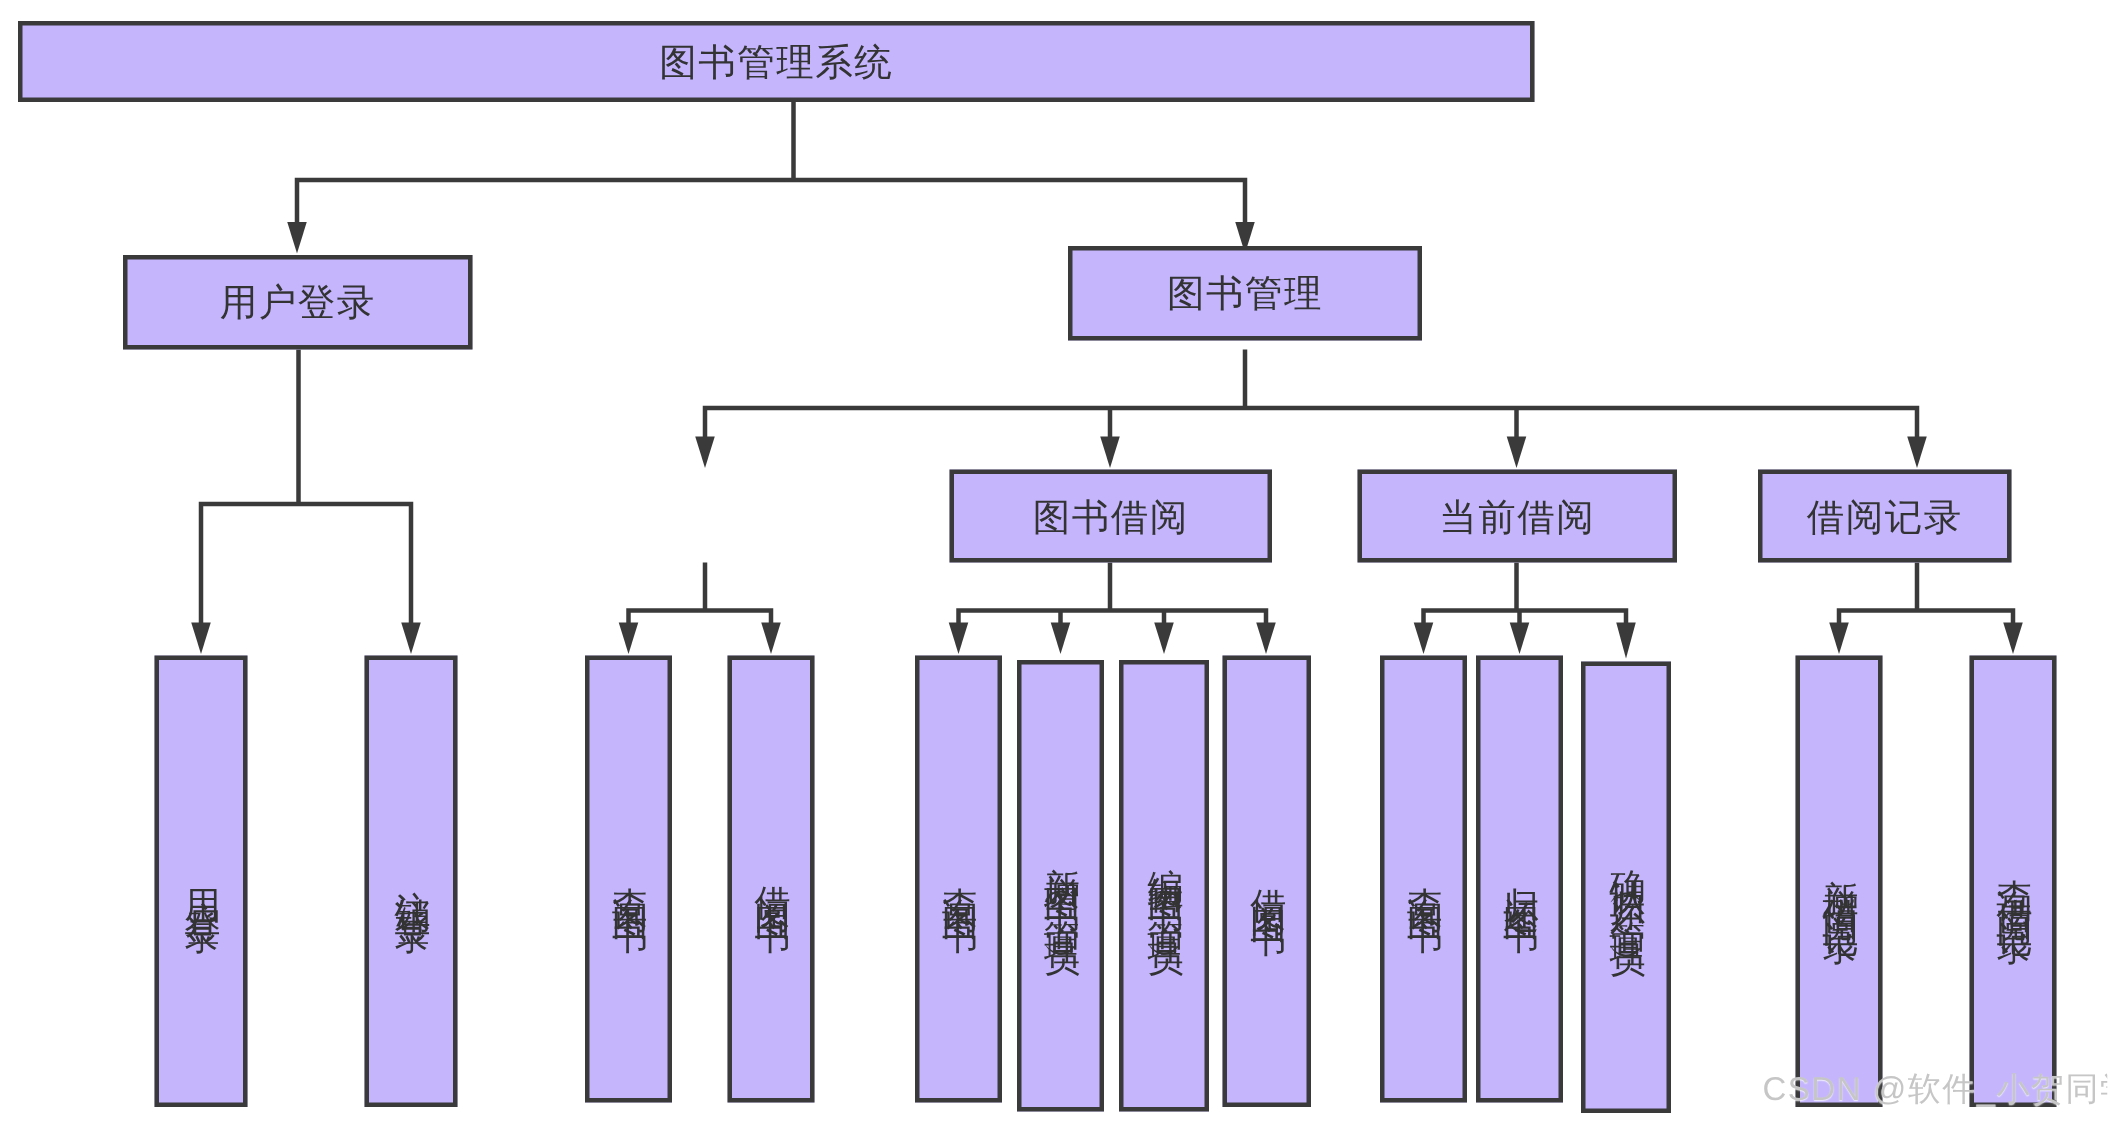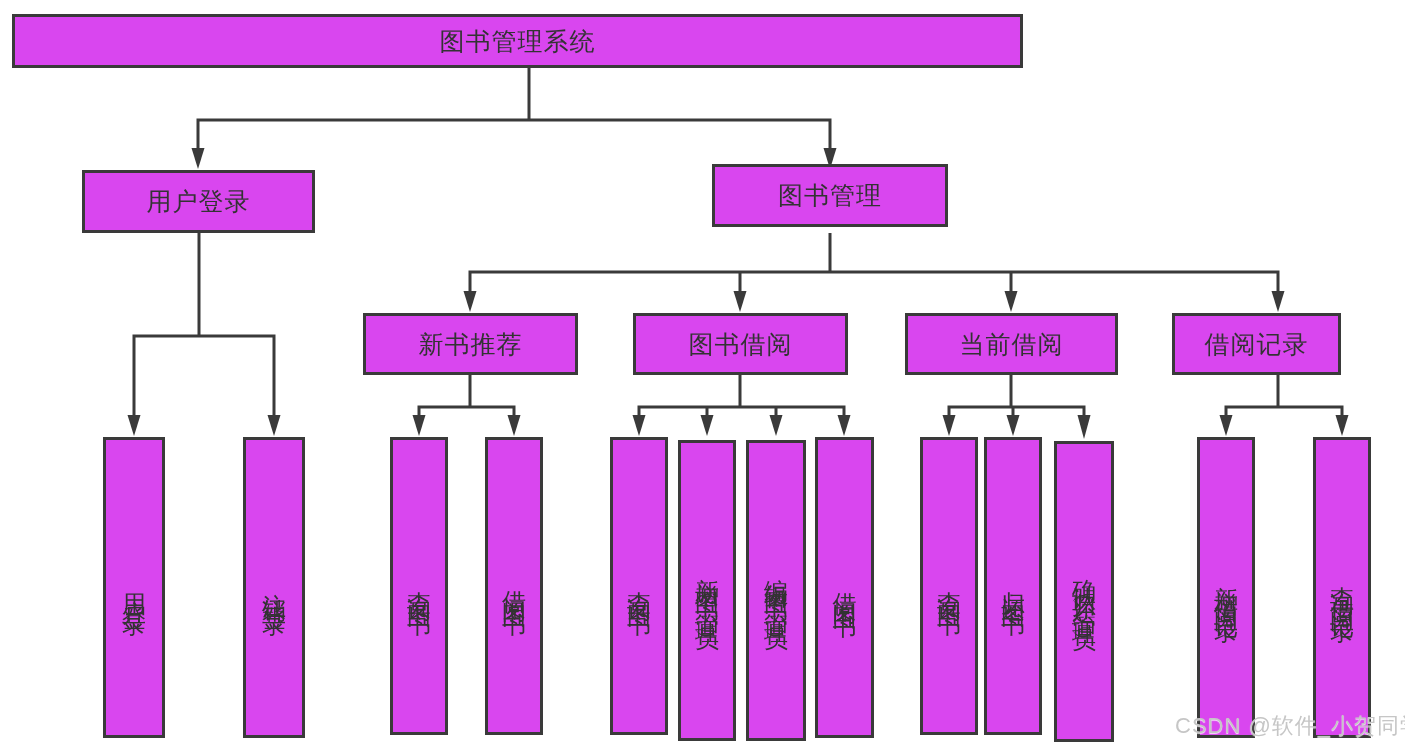--- a/index.html
+++ b/index.html
@@ -1,21 +1,21 @@
 <!DOCTYPE html>
 <html><head>
 <meta charset="utf-8">
 <style>
   html,body{margin:0;padding:0;background:#ffffff;}
   body{font-family:"Liberation Sans",sans-serif;}
   .canvas{position:relative;width:1405px;height:747px;background:#ffffff;overflow:hidden;}
   svg.connectors{position:absolute;left:0;top:0;z-index:1;}
   .box{
     position:absolute;z-index:2;box-sizing:border-box;
-    background:#d946ef;border:3px solid #3a3a3a;color:#333333;
+    background:#c4b5fd;border:3px solid #3a3a3a;color:#333333;
     display:flex;align-items:center;justify-content:center;
   }
   .hbox{font-size:25px;letter-spacing:1px;white-space:nowrap;}
   .vbox{
     writing-mode:vertical-rl;text-orientation:mixed;
     font-size:24px;letter-spacing:7px;line-height:1;
   }
   .watermark{
     position:absolute;left:1175px;top:711px;z-index:6;
     font-size:22px;color:#c6c6c6;letter-spacing:1px;white-space:nowrap;
@@ -82,21 +82,20 @@
       <polygon points="1219.5,415 1232.5,415 1226,436"></polygon>
       <polygon points="1335.5,415 1348.5,415 1342,436"></polygon>
     </g>
   </svg>
 
   <div class="box hbox" style="left:12px;top:14px;width:1011px;height:54px">图书管理系统</div>
 
   <div class="box hbox" style="left:82px;top:170px;width:233px;height:63px">用户登录</div>
   <div class="box hbox" style="left:712px;top:164px;width:236px;height:63px">图书管理</div>
 
-  <div class="box hbox" style="left:363px;top:313px;width:215px;height:62px">新书推荐</div>
   <div class="box hbox" style="left:905px;top:313px;width:213px;height:62px">当前借阅</div>
   <div class="box hbox" style="left:633px;top:313px;width:215px;height:62px">图书借阅</div>
   <div class="box hbox" style="left:1172px;top:313px;width:169px;height:62px">借阅记录</div>
 
   <div class="box vbox" style="left:103px;top:437px;width:62px;height:301px">用户登录</div>
   <div class="box vbox" style="left:243px;top:437px;width:62px;height:301px">注销登录</div>
 
   <div class="box vbox" style="left:390px;top:437px;width:58px;height:298px">查询图书</div>
   <div class="box vbox" style="left:485px;top:437px;width:58px;height:298px">借阅图书</div>
 

